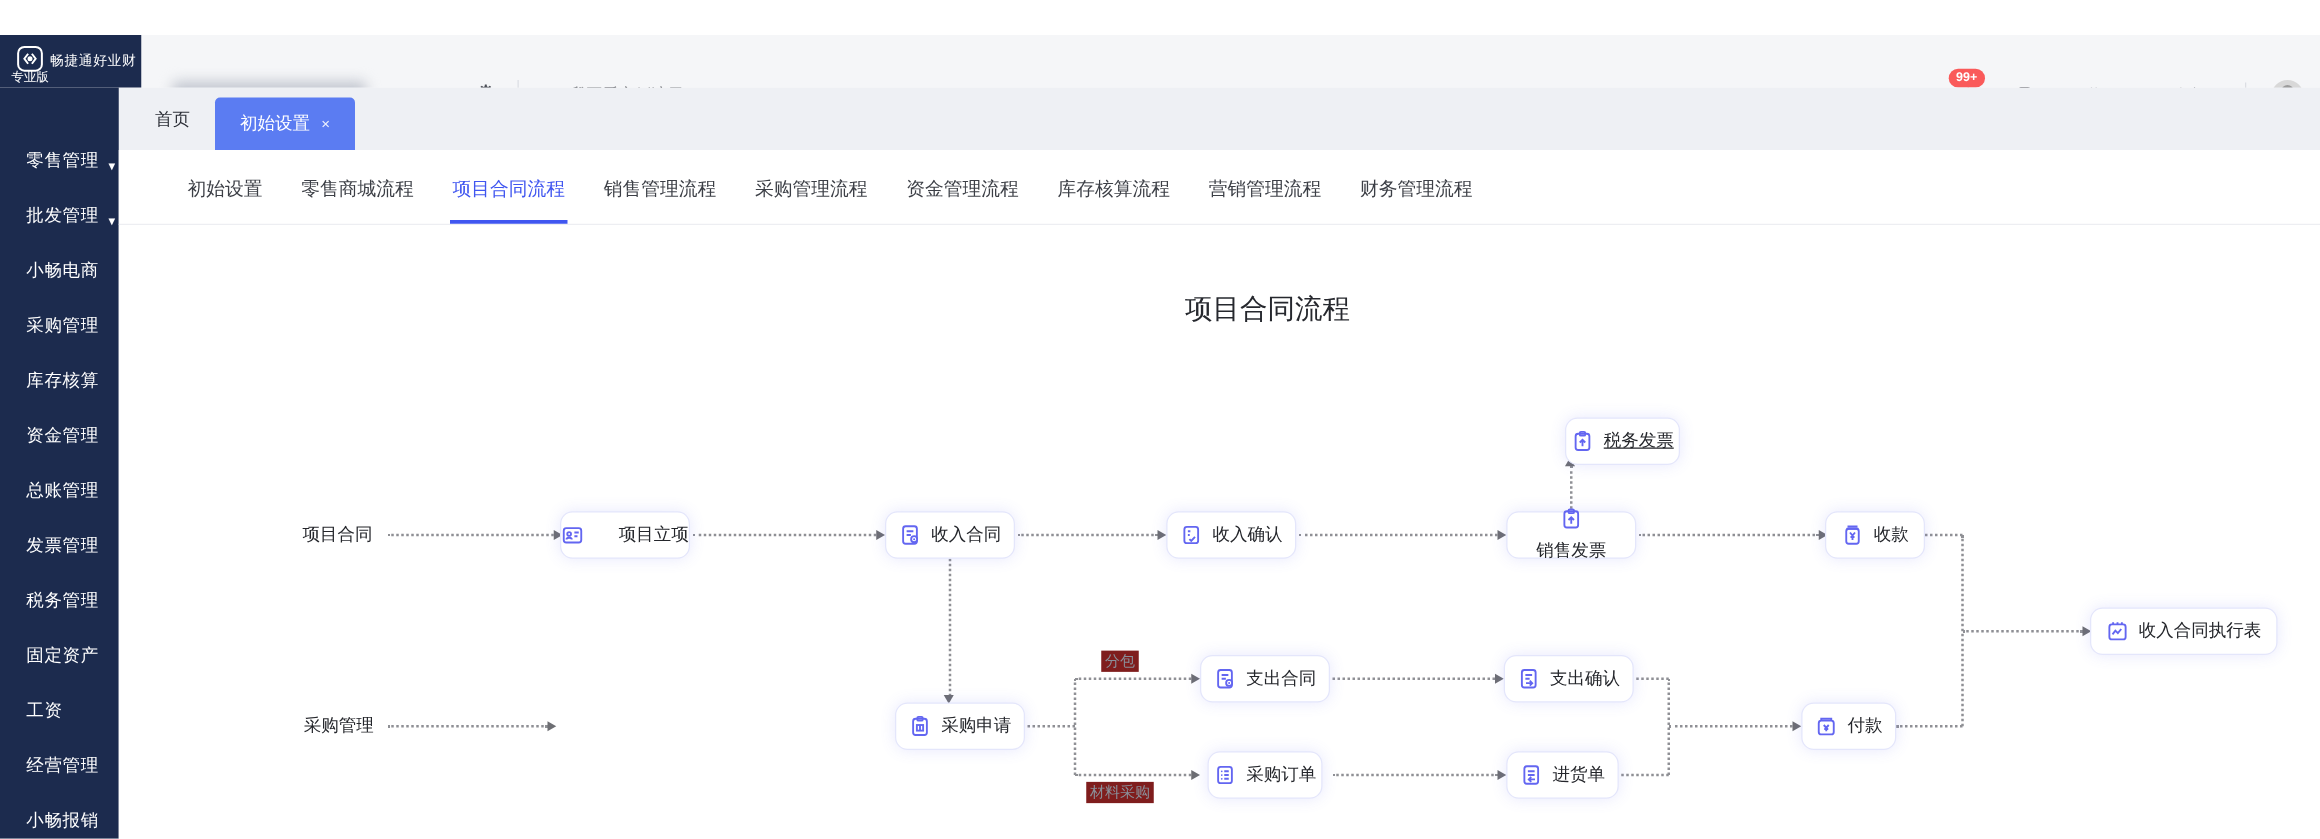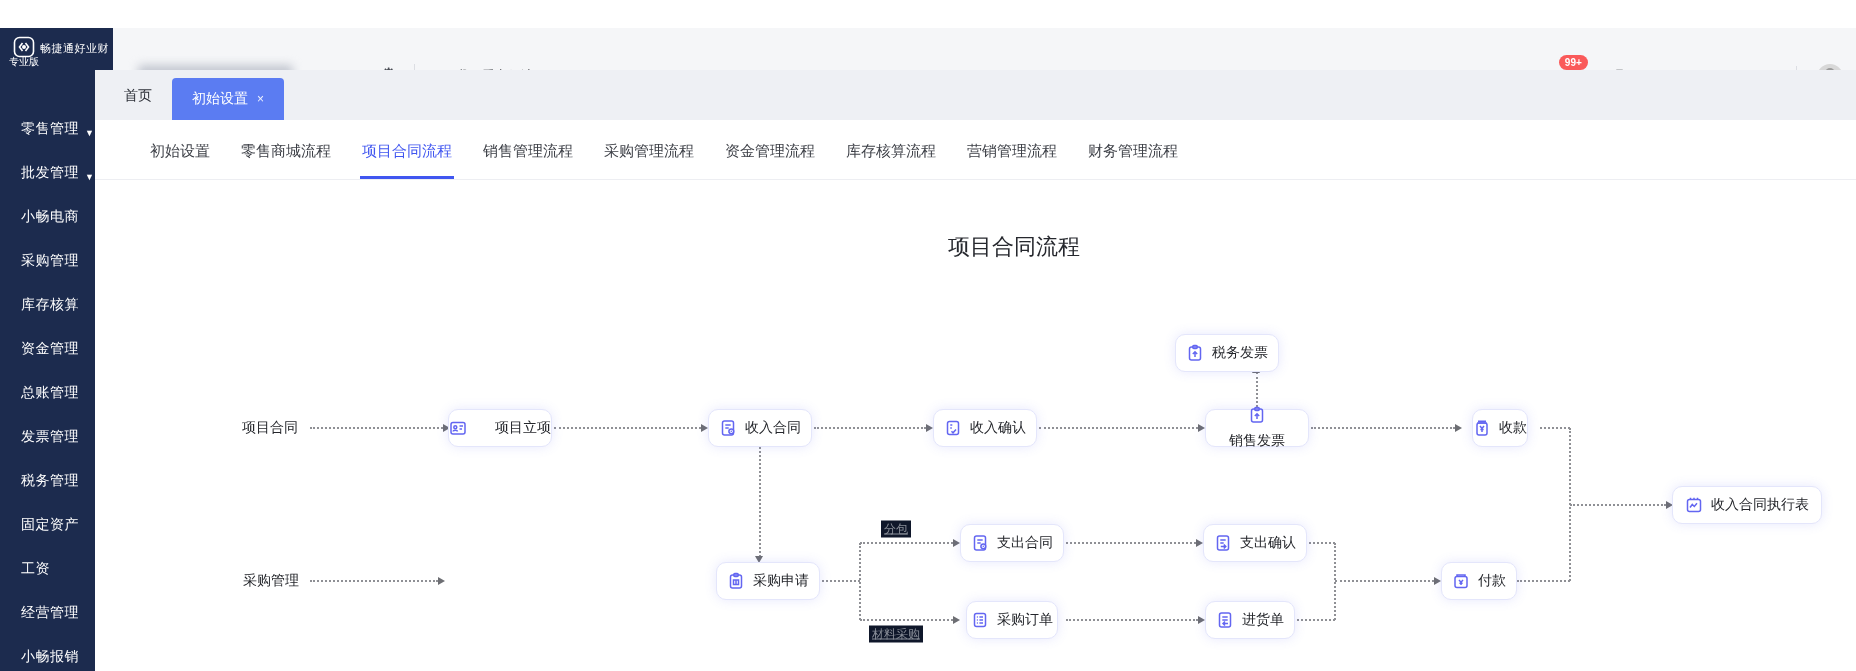--- a/index.html
+++ b/index.html
@@ -49,21 +49,21 @@
   .ctab-right{position:absolute;right:8px;top:0;height:60px;display:flex;align-items:center;gap:10px;font-size:14px;color:#33353b;}
   .ctr-item{display:flex;align-items:center;gap:5px;}
   .ctr-div{color:#c9cbd1;}
   
   #flow-canvas{position:absolute;left:0;top:60px;right:0;bottom:0;}
   .flow-title{position:absolute;left:919px;top:67px;transform:translate(-50%,-50%);font-size:22px;color:#26282e;font-weight:500;white-space:nowrap;}
   .flow-node{position:absolute;transform:translate(-50%,-50%);height:38px;background:#fff;border:1px solid #e4e6fb;
              border-radius:10px;box-shadow:0 0 12px rgba(108,110,245,.16);display:flex;align-items:center;justify-content:center;
              gap:8px;font-size:14px;color:#24262b;box-sizing:border-box;cursor:pointer;white-space:nowrap;}
   .row-label{position:absolute;transform:translate(-50%,-50%);font-size:14px;color:#24262b;white-space:nowrap;}
-  .edge-label{position:absolute;transform:translate(-50%,-50%);font-size:12px;color:#8a8f99;background:#0f172a;padding:0 3px;white-space:nowrap;text-decoration:underline;}
+  .edge-label{position:absolute;transform:translate(-50%,-50%);font-size:12px;color:#8a8f99;background:#7f1d1d;padding:0 3px;white-space:nowrap;}
   .eh{position:absolute;border-top:2px dotted #8f9095;height:0;}
   .ev{position:absolute;border-left:2px dotted #8f9095;width:0;}
   .arr{position:absolute;width:0;height:0;}
   .arr.r{border-left:7px solid #6d6e73;border-top:4px solid transparent;border-bottom:4px solid transparent;}
   .arr.u{border-bottom:7px solid #6d6e73;border-left:4px solid transparent;border-right:4px solid transparent;}
   .arr.d{border-top:7px solid #6d6e73;border-left:4px solid transparent;border-right:4px solid transparent;}
   svg{display:block;}
 </style>
 </head>
 <body>
@@ -284,31 +284,31 @@
       <div class="flow-node" style="left: 1162px; top: 248px; width: 104px; flex-direction: column;">
         <span>
           <svg width="18" height="18" viewBox="0 0 18 18" fill="none" stroke="#6366f1" stroke-width="1.5">
             <rect x="3.5" y="3" width="11" height="13" rx="2"></rect>
             <rect x="6.8" y="1.5" width="4.4" height="3" rx="1"></rect>
             <path d="M9 13 V8 M6.8 10 L9 7.8 L11.2 10"></path>
           </svg>
         </span>
         <span>销售发票</span>
       </div>
-      <div class="flow-node" style="left: 1132px; top: 173px; width: 104px;">
+      <div class="flow-node" style="left: 1203px; top: 173px; width: 92px; text-decoration: underline;">
         <span>
           <svg width="18" height="18" viewBox="0 0 18 18" fill="none" stroke="#6366f1" stroke-width="1.5">
             <rect x="3.5" y="3" width="11" height="13" rx="2"></rect>
             <rect x="6.8" y="1.5" width="4.4" height="3" rx="1"></rect>
             <path d="M9 13 V8 M6.8 10 L9 7.8 L11.2 10"></path>
           </svg>
         </span>
         <span>税务发票</span>
       </div>
-      <div class="flow-node" style="left: 1405px; top: 248px; width: 56px; align-items: center;">
+      <div class="flow-node" style="left: 1405px; top: 248px; width: 80px; align-items: center;">
         <span>
           <svg width="18" height="18" viewBox="0 0 18 18" fill="none" stroke="#6366f1" stroke-width="1.5">
             <rect x="4" y="4" width="10" height="12" rx="2"></rect>
             <path d="M5 2.2 h8 M4.3 4 h9.4"></path>
             <path d="M7 7 l2 2.4 L11 7 M9 9.4 V13 M7.4 10.6 h3.2"></path>
           </svg>
         </span>
         <span>收款</span>
       </div>
       <div class="flow-node" style="left: 1652px; top: 325px; width: 150px;">

